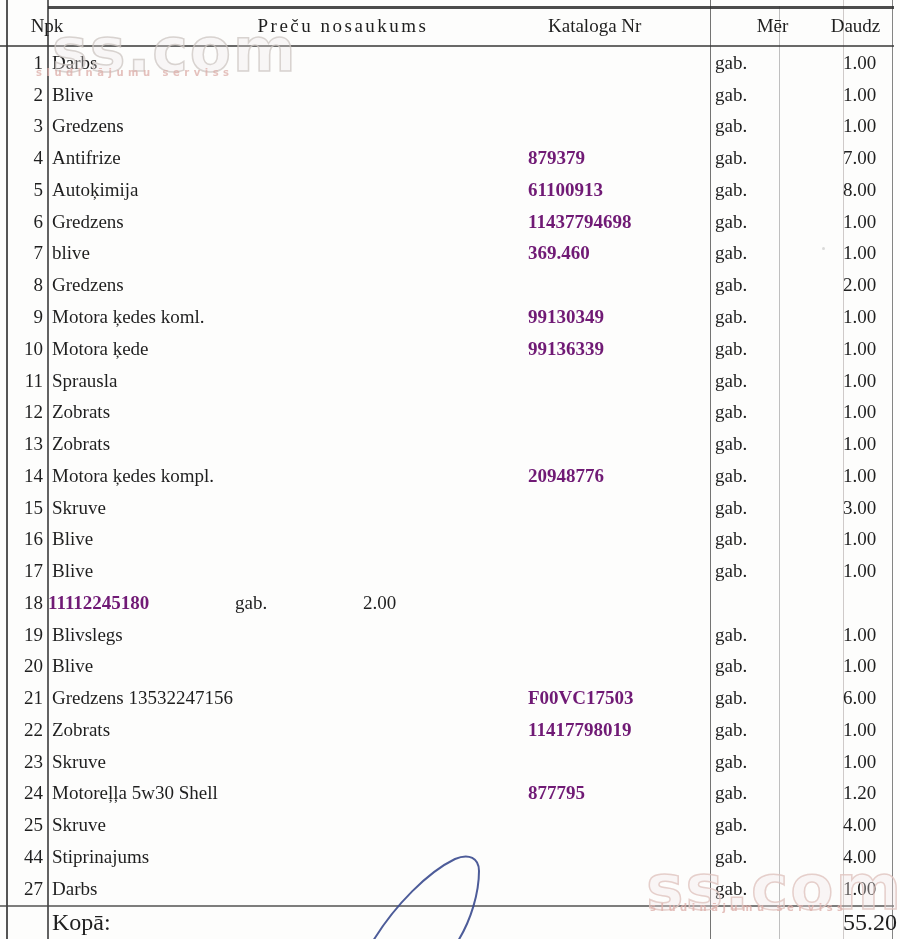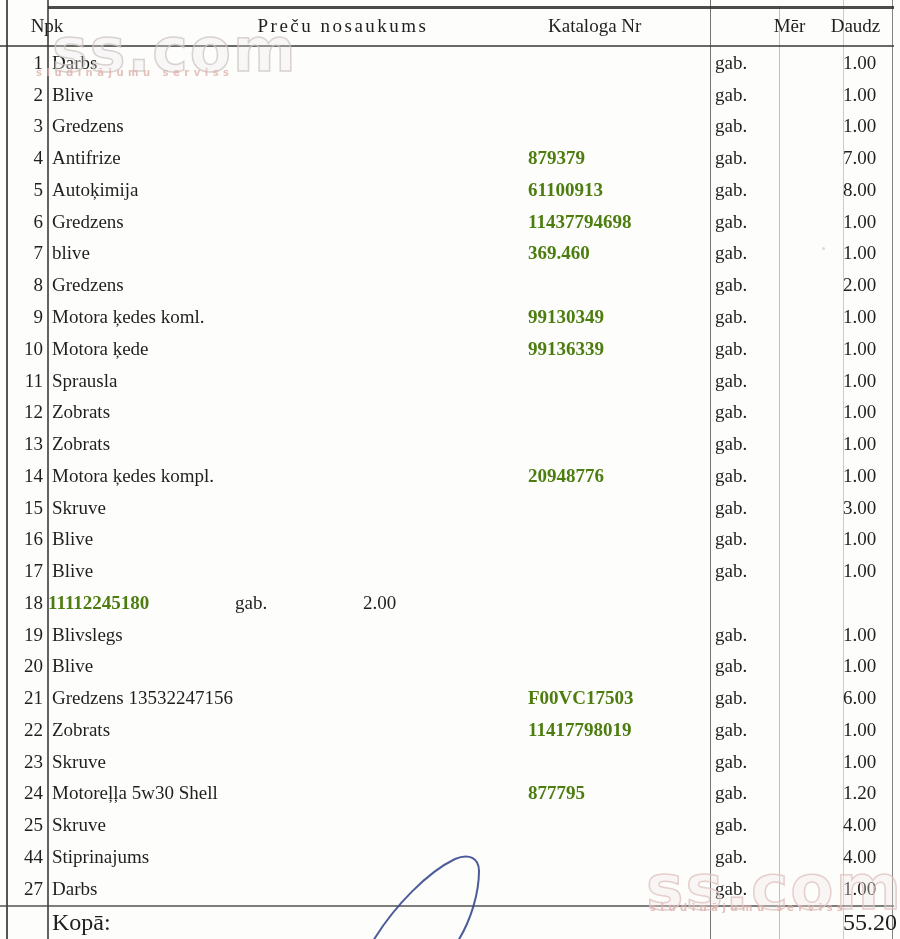--- a/index.html
+++ b/index.html
@@ -22,29 +22,29 @@
   .h-header {top:45px;  left:0;   width:894px;height:2px;  background:rgba(55,55,55,.75);}
   .h-total  {top:905px; left:0;   width:894px;height:1.5px;background:rgba(70,70,70,.7);}
   .speck{position:absolute;border-radius:50%;background:rgba(60,60,60,.18);}
 
   
   .header-row{position:absolute;top:7px;left:6px;width:887px;height:38px;z-index:2;margin-left:20px;}
   .header-row .hc{position:absolute;top:0;height:38px;line-height:38px;font-size:19px;}
   .hc-npk    {left:0;width:42px;text-align:center;}
   .hc-name   {left:42px;width:550px;text-align:center;letter-spacing:2.5px;}
   .hc-catalog{left:522px;width:182px;text-align:left;}
-  .hc-mer    {left:729px;width:69px;text-align:center;}
+  .hc-mer    {left:712px;width:69px;text-align:center;}
   .hc-daudz  {left:792px;width:70px;text-align:center;padding-left:5px;box-sizing:border-box;}
 
   
   .rows{position:absolute;top:47px;left:6px;width:887px;z-index:2;}
   .trow{display:flex;height:31.78px;align-items:center;font-size:19px;}
   .cell-npk    {width:42px;text-align:right;padding-right:5px;box-sizing:border-box;}
   .cell-name   {width:480px;padding-left:4px;box-sizing:border-box;white-space:nowrap;}
-  .cell-catalog{width:182px;font-weight:700;color:#4d7c0f;white-space:nowrap;}
+  .cell-catalog{width:182px;font-weight:700;color:#701a75;white-space:nowrap;}
   .cell-unit   {width:69px;padding-left:5px;box-sizing:border-box;}
   .cell-mid    {width:64px;}
   .cell-qty    {width:34px;text-align:center;padding-right:6px;box-sizing:border-box;}
 
   
   .total-row{position:absolute;top:905px;left:6px;width:887px;height:34px;display:flex;
              align-items:center;font-size:24px;z-index:2;}
 
   
   .wm{position:absolute;pointer-events:none;z-index:5;

